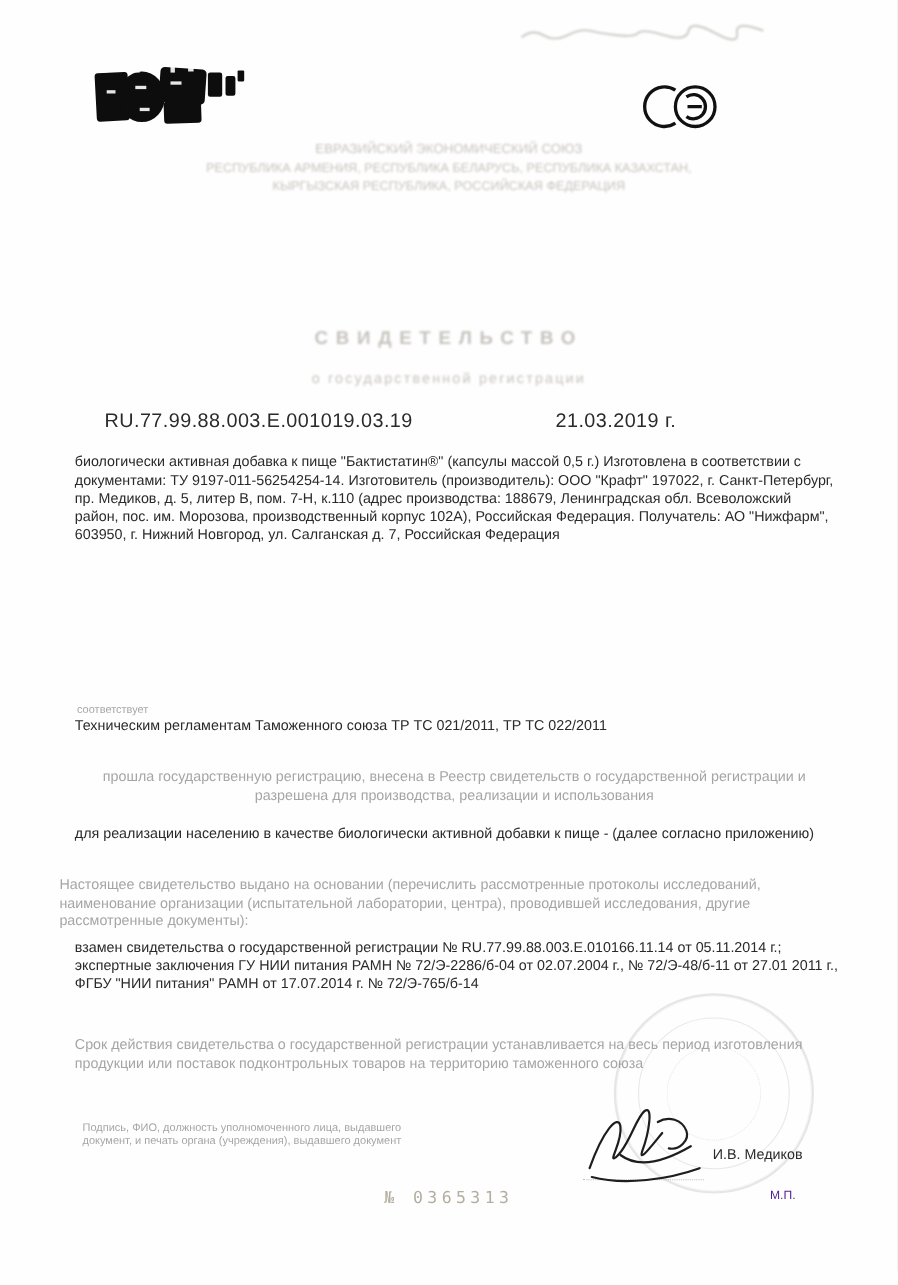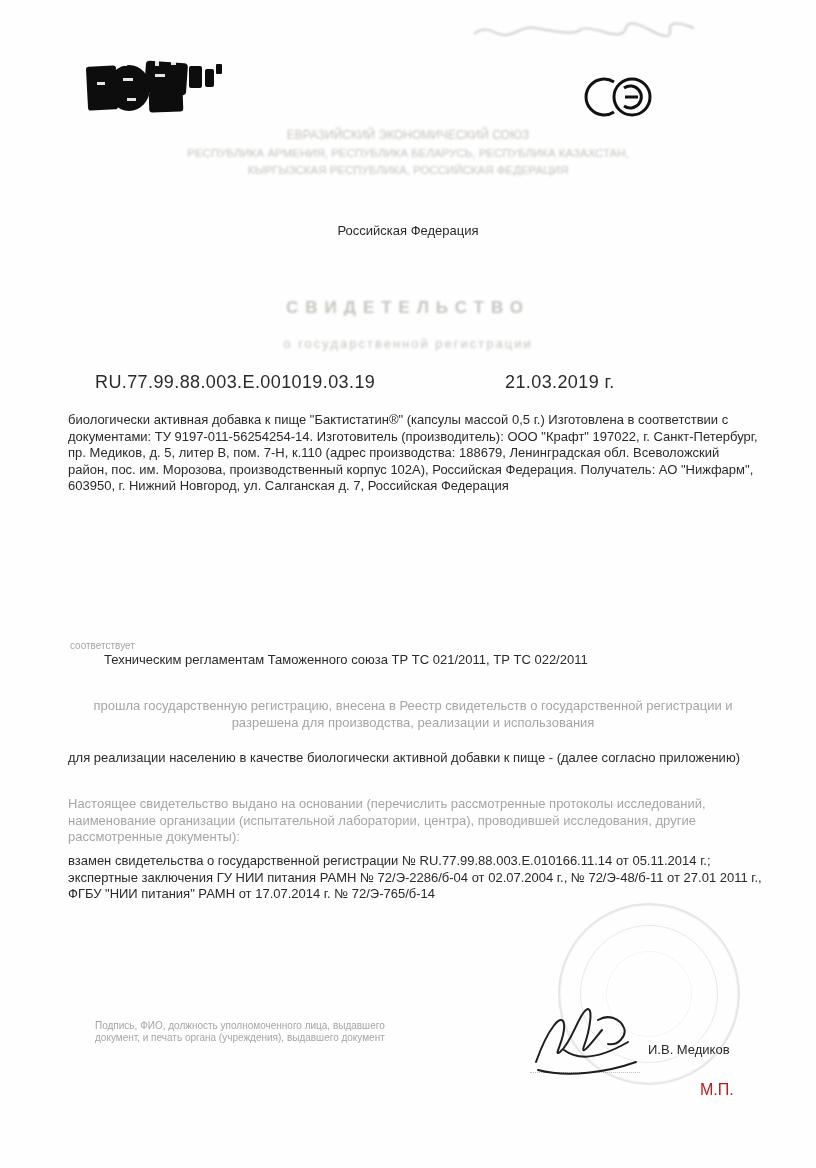--- a/index.html
+++ b/index.html
@@ -17,21 +17,21 @@
   .tiny{font-size:10px;line-height:12px;}
   .body-text{font-size:13px;line-height:16.5px;}
   .hdr{font-size:13px;line-height:17px;}
   .title-faint{font-size:17px;letter-spacing:7px;font-weight:bold;}
   .subtitle-faint{font-size:13px;letter-spacing:2px;}
   .regnum{font-size:18px;letter-spacing:.4px;}
   .blank-number{
     font-family:"DejaVu Sans Mono",monospace;font-size:15px;letter-spacing:4px;
     color:#b4aea1;filter:blur(.4px);
   }
-  .mp{color:#b91c1c;font-size:16px;filter:blur(.6px);}
+  .mp{color:#4c1d95;font-size:11px;filter:blur(.6px);}
   .stamp{
     border-radius:50%;border:2.5px solid rgba(105,105,125,.16);
     box-shadow:inset 0 0 0 1px rgba(105,105,125,.06);
   }
   .stamp-inner{
     position:absolute;border-radius:50%;border:1.5px solid rgba(105,105,125,.15);
   }
   .sig-line{border-bottom:1px dotted rgba(140,140,140,.55);}
   svg{display:block;}
 </style>
@@ -79,58 +79,59 @@
         <circle cx="56" cy="29" r="18"></circle>
         <path d="M48 20 a11 11 0 1 1 0 18 M49 29 h13"></path>
       </g>
     </svg>
   </div>
 
   <div class="abs center vfaint" style="top:128px;font-size:12px;">ЕВРАЗИЙСКИЙ ЭКОНОМИЧЕСКИЙ СОЮЗ</div>
   <div class="abs center vfaint" style="top:147px;font-size:11.5px;">РЕСПУБЛИКА АРМЕНИЯ, РЕСПУБЛИКА БЕЛАРУСЬ, РЕСПУБЛИКА КАЗАХСТАН,</div>
   <div class="abs center vfaint" style="top:164px;font-size:11.5px;">КЫРГЫЗСКАЯ РЕСПУБЛИКА, РОССИЙСКАЯ ФЕДЕРАЦИЯ</div>
 
-  <div class="abs center hdr clear-text" style="top:222px;">Российская Федерация</div>
 
   <div class="abs center vfaint title-faint" style="top:298px;">СВИДЕТЕЛЬСТВО</div>
   <div class="abs center vfaint subtitle-faint" style="top:336px;">о государственной регистрации</div>
 
   <div class="abs regnum clear-text" style="left:95px;top:372px;">RU.77.99.88.003.E.001019.03.19</div>
   <div class="abs regnum clear-text" style="left:505px;top:372px;">21.03.2019 г.</div>
 
   <div class="abs body-text clear-text" style="left:68px;top:412px;width:690px;">биологически активная добавка к пище "Бактистатин®" (капсулы массой 0,5 г.)  Изготовлена в соответствии с документами: ТУ 9197-011-56254254-14. Изготовитель (производитель): ООО "Крафт"  197022, г. Санкт-Петербург, пр. Медиков, д. 5, литер В, пом. 7-Н, к.110 (адрес производства: 188679, Ленинградская обл.  Всеволожский район, пос. им. Морозова, производственный корпус 102А), Российская Федерация.  Получатель: АО "Нижфарм", 603950, г. Нижний Новгород, ул. Салганская  д. 7, Российская Федерация</div>
 
   <div class="abs faint tiny" style="left:70px;top:640px;text-align:center;">соответствует</div>
-  <div class="abs body-text clear-text" style="left:68px;top:652px;width:690px;margin-left:36px;">Техническим регламентам Таможенного союза ТР ТС 021/2011, ТР ТС 022/2011</div>
+  <div class="abs body-text clear-text" style="left:68px;top:652px;width:690px;">Техническим регламентам Таможенного союза ТР ТС 021/2011, ТР ТС 022/2011</div>
 
   <div class="abs faint body-text" style="left:68px;top:698px;width:690px;text-align:center;">прошла государственную регистрацию, внесена в Реестр свидетельств о государственной регистрации и разрешена для производства, реализации и использования</div>
 
   <div class="abs body-text clear-text" style="left:68px;top:750px;width:690px;">для реализации населению в качестве биологически активной добавки к пище - (далее согласно приложению)</div>
 
-  <div class="abs faint body-text" style="left:68px;top:796px;width:690px;">Настоящее свидетельство выдано на основании (перечислить рассмотренные протоколы исследований, наименование организации (испытательной лаборатории, центра), проводившей исследования, другие рассмотренные документы):</div>
+  <div class="abs faint body-text" style="left:54px;top:796px;width:690px;">Настоящее свидетельство выдано на основании (перечислить рассмотренные протоколы исследований, наименование организации (испытательной лаборатории, центра), проводившей исследования, другие рассмотренные документы):</div>
 
   <div class="abs body-text clear-text" style="left:68px;top:853px;width:700px;">взамен свидетельства о государственной регистрации № RU.77.99.88.003.E.010166.11.14 от 05.11.2014 г.; экспертные заключения ГУ НИИ питания РАМН № 72/Э-2286/б-04 от 02.07.2004 г., № 72/Э-48/б-11 от 27.01 2011 г., ФГБУ "НИИ питания" РАМН от 17.07.2014 г. № 72/Э-765/б-14</div>
 
   <div class="abs stamp" style="left:558px;top:903px;width:178px;height:178px;z-index:1;">
     <div class="stamp-inner" style="left:20px;top:20px;right:20px;bottom:20px;"></div>
     <div class="stamp-inner" style="left:46px;top:46px;right:46px;bottom:46px;border-style:dotted;"></div>
   </div>
 
+  <div class="abs faint body-text" style="left:68px;top:942px;width:700px;z-index:2;">Срок действия свидетельства о государственной регистрации устанавливается на весь период изготовления продукции или поставок подконтрольных товаров на территорию таможенного союза</div>
 
-  <div class="abs faint tiny" style="left:75px;top:1020px;width:300px;margin-left:20px;">Подпись, ФИО, должность уполномоченного лица, выдавшего документ, и печать органа (учреждения), выдавшего документ</div>
+  <div class="abs faint tiny" style="left:75px;top:1020px;width:300px;">Подпись, ФИО, должность уполномоченного лица, выдавшего документ, и печать органа (учреждения), выдавшего документ</div>
 
   <div class="abs" style="left:528px;top:1000px;z-index:3;">
     <svg width="115" height="80" viewBox="0 0 115 80">
       <g fill="none" stroke="#1e1e1e" stroke-width="2" stroke-linecap="round">
         <path d="M8 62 C20 28 34 12 36 24 C38 38 24 58 32 52 C44 42 50 16 58 10 C66 4 62 30 56 46 C52 58 64 42 74 30"></path>
         <path d="M36 50 C52 62 76 56 100 42"></path>
         <path d="M70 20 C80 14 92 18 96 28 C99 36 90 46 80 44"></path>
         <path d="M10 70 C40 78 80 72 108 62"></path>
       </g>
     </svg>
   </div>
   <div class="abs sig-line" style="left:530px;top:1072px;width:110px;"></div>
 
   <div class="abs body-text clear-text" style="left:648px;top:1042px;z-index:3;">И.В. Медиков</div>
 
+  <div class="abs center blank-number" style="top:1080px;">№ 0365313</div>
   <div class="abs mp" style="left:700px;top:1081px;">М.П.</div>
 
 </div>
 
 </body></html>

